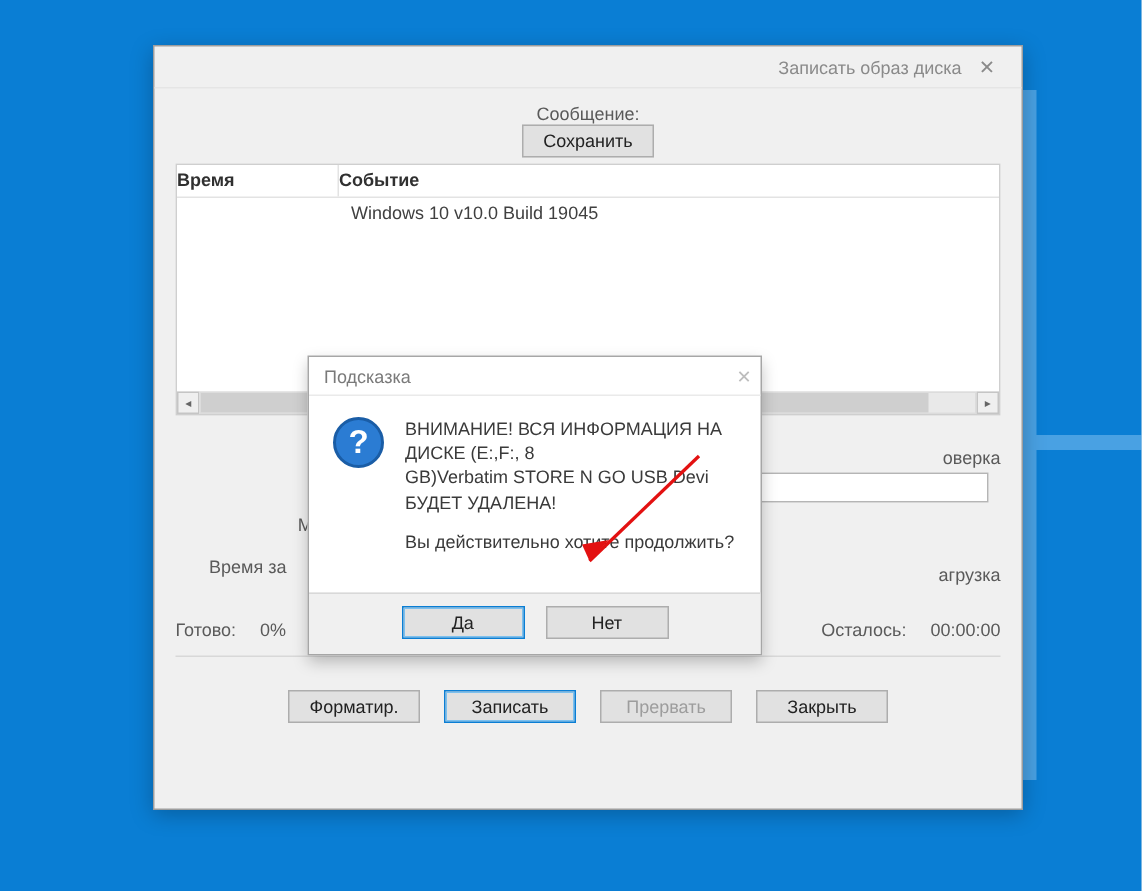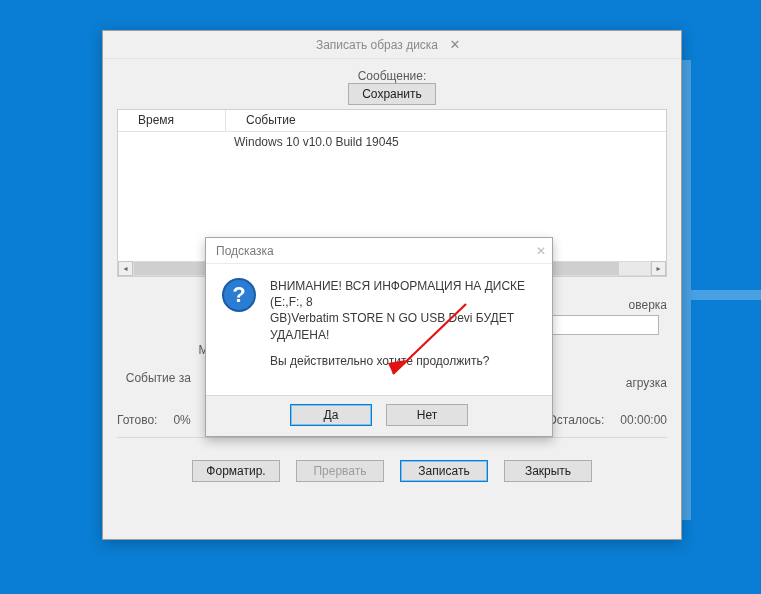--- a/index.html
+++ b/index.html
@@ -35,21 +35,21 @@
     width: 580px;
     height: 510px;
     background: #f0f0f0;
     border: 1px solid #9d9d9d;
     box-shadow: 0 3px 14px rgba(0,0,0,.25);
   }
   .titlebar {
     height: 28px;
     display: flex;
     align-items: center;
-    justify-content: center;
+    justify-content: flex-end;
     padding: 0 6px 0 10px;
     color: #8a8a8a;
     font-size: 12px;
     border-bottom: 1px solid #e5e5e5;
   }
   .close-x {
     width: 34px;
     height: 22px;
     text-align: center;
     line-height: 22px;
@@ -86,22 +86,23 @@
     position: relative;
     margin-bottom: 6px;
   }
   .logcols {
     display: flex;
     height: 22px;
     border-bottom: 1px solid #e3e3e3;
     color: #303030;
   }
   .col {
-    padding: 3px 20px;
+    padding: 3px 0;
     border-right: 1px solid #e3e3e3;
+    font-weight: bold;
   }
   .col.time { width: 108px; }
   .col.event { flex: 1; border-right: none; }
   .logrow { display: flex; color: #404040; font-size: 12px; }
   .cell { padding: 3px 8px; }
   .cell.time { width: 108px; }
   .cell.event { flex: 1; }
   .hscroll {
     position: absolute;
     left: 0; right: 0; bottom: 0;
@@ -151,21 +152,21 @@
     gap: 16px;
     justify-content: center;
     padding-top: 14px;
   }
 
   
   .dialog {
     position: absolute;
     left: 205px;
     top: 237px;
-    width: 348px;
+    width: 303px;
     background: #fff;
     border: 1px solid #a6a6a6;
     box-shadow: 0 4px 10px rgba(0,0,0,.25);
   }
   .dlg-title {
     height: 26px;
     display: flex;
     align-items: center;
     justify-content: space-between;
     padding: 0 6px 0 10px;
@@ -260,21 +261,21 @@
 
       <div class="form-row" style="margin-top:28px;">
         <div class="flabel">Фа</div>
         <div style="flex:1;"></div>
         <div class="textinput file"></div>
       </div>
       <div class="form-row">
         <div class="flabel">Мето</div>
       </div>
       <div class="form-row" style="margin-top:14px;">
-        <div class="flabel" style="width:84px;">Событие за</div>
+        <div class="flabel" style="width:84px;">Время за</div>
       </div>
     </div>
 
     <div class="status-row">
       <div class="sseg">
         <span>Готово:</span>
         <span>0%</span>
       </div>
       <div class="spacer"></div>
       <div class="sseg">
@@ -284,22 +285,22 @@
       <div class="spacer"></div>
       <div class="sseg">
         <span>Осталось:</span>
         <span>00:00:00</span>
       </div>
     </div>
     <div class="sep"></div>
 
     <div class="btnbar">
       <button class="btn">Форматир.</button>
+      <button class="btn primary">Записать</button>
       <button class="btn disabled">Прервать</button>
-      <button class="btn primary">Записать</button>
       <button class="btn">Закрыть</button>
     </div>
   </div>
 </div>
 
 <div class="dialog">
   <div class="dlg-title">
     <span>Подсказка</span>
     <span style="color:#bdbdbd;">✕</span>
   </div>

